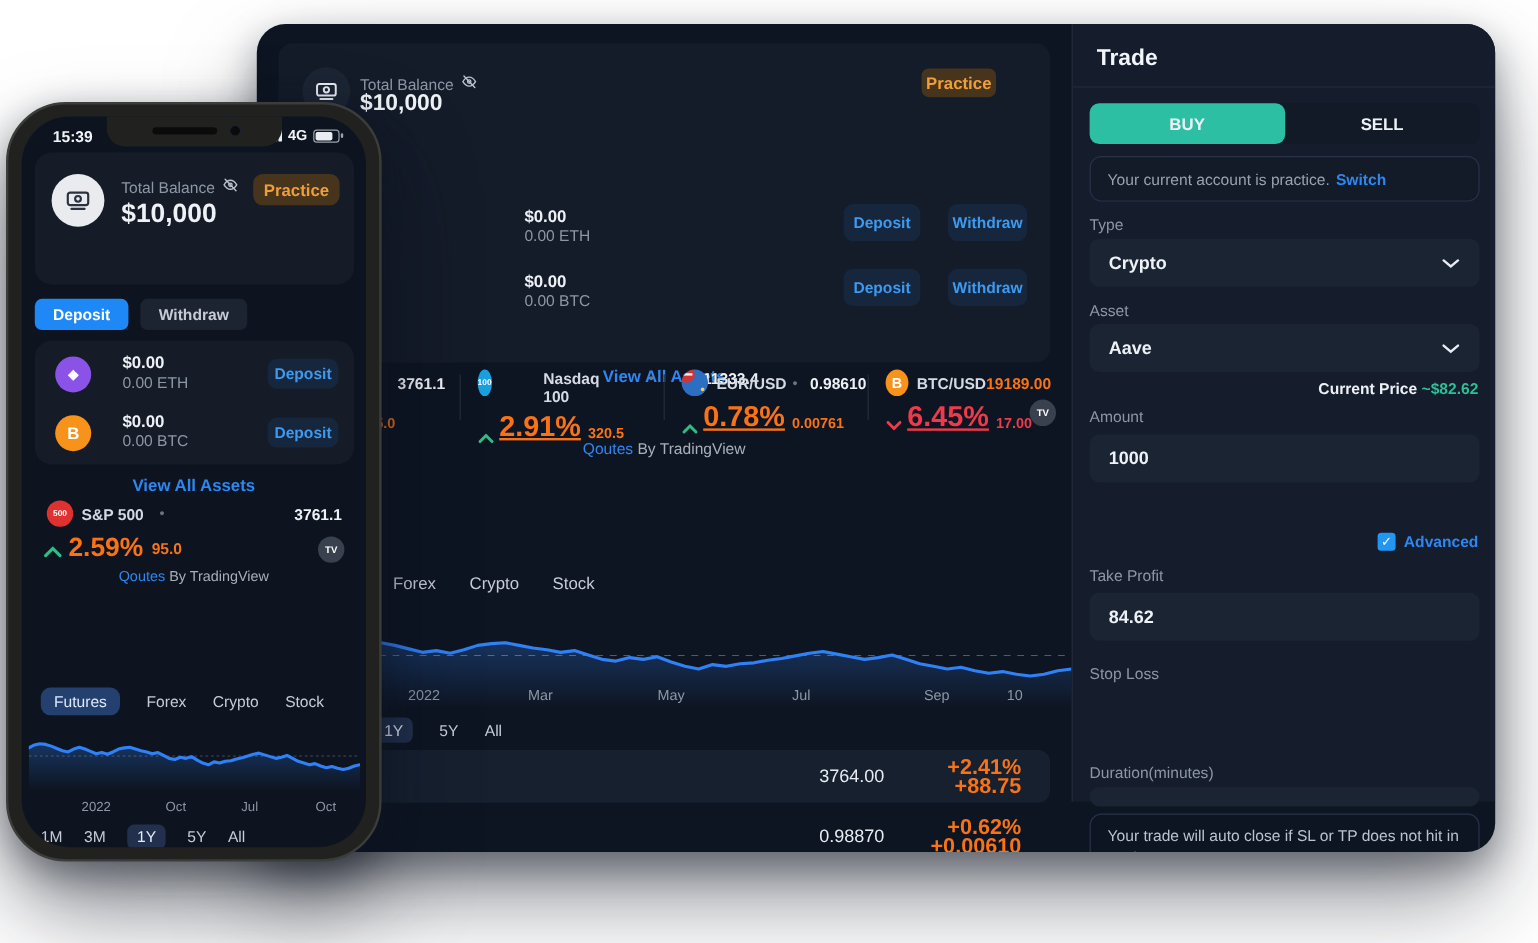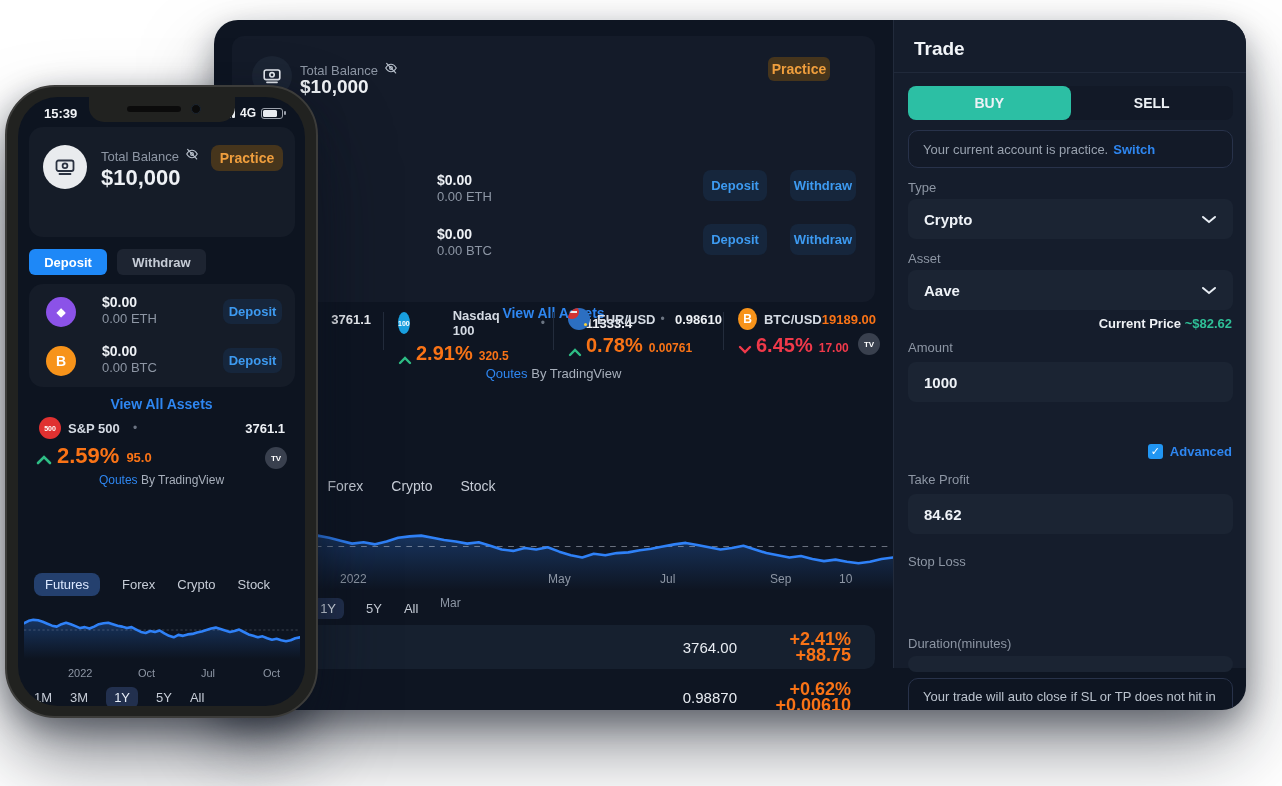--- a/index.html
+++ b/index.html
@@ -22,21 +22,21 @@
   .icon-circle { border-radius:50%; display:flex; align-items:center; justify-content:center; }
   .badge { background:#46351C; color:#EF9E3D; font-weight:bold; font-size:14px;
            border-radius:6px; display:flex; align-items:center; justify-content:center; }
 
   .ghost-btn { background:#16263C; color:#3D9AF0; font-weight:bold; font-size:13px;
                border-radius:8px; display:flex; align-items:center; justify-content:center; cursor:pointer; }
 
   .ticker-name { font-size:13px; color:#D4DAE3; font-weight:bold; }
   .ticker-dot { font-size:12px; color:#6B7482; margin:0 5px; }
   .ticker-price { font-size:13px; font-weight:bold; }
-  .ticker-pct { font-size:20px; font-weight:bold; margin:0 6px 0 4px; }
+  .ticker-pct { font-size:24px; font-weight:bold; margin:0 6px 0 4px;text-decoration:underline; }
   .ticker-delta { font-size:12px; font-weight:bold; padding-bottom:2px; }
   .tick-divider { width:1px; height:38px; background:#232C3C; }
 
   .chip { font-size:14px; color:#C6CCD6; }
   .chip.active { background:#24406E; color:#DCE8FF; border-radius:8px; padding:4px 11px; }
   .range { font-size:13px; color:#C6CCD6; }
   .range.active { background:#22304E; color:#E6EDF7; border-radius:6px; padding:3px 8px; }
   .xlabel { font-size:12px; color:#8D96A4; }
 
   .trow { position:absolute; left:18px; width:643px; height:44px; border-radius:10px; }
@@ -146,21 +146,21 @@
             <svg width="14" height="9">
                 <polyline points="2,7 7,2 12,7" stroke="#2EBD85" stroke-width="2.4" fill="none" stroke-linecap="round"></polyline>
               </svg>
             <span class="ticker-pct green">2.59%</span>
             <span class="ticker-delta green">95.0</span>
           </div>
         </div>
         <div class="tick-divider abs" style="left:169px; top:292px;"></div>
 
         <div class="abs" style="left:178px; top:288px; width:164px;">
-          <div style="display:flex; align-items:center; padding:0 6px;gap:36px;">
+          <div style="display:flex; padding:0 6px;gap:36px;">
             <div class="icon-circle" style="width:22px; height:22px; background:#19A0E0; color:#fff; font-size:7px; font-weight:bold;">100</div>
             <span class="ticker-name" style="margin-left:7px;">Nasdaq 100</span>
             <span class="ticker-dot">•</span>
             <span class="ticker-price white" style="margin-left:auto;">11333.4</span>
           </div>
           <div style="display:flex; align-items:flex-end; padding:4px 6px 0;">
             <svg width="14" height="9">
                 <polyline points="2,7 7,2 12,7" stroke="#2EBD85" stroke-width="2.4" fill="none" stroke-linecap="round"></polyline>
               </svg>
             <span class="ticker-pct green">2.91%</span>
@@ -226,21 +226,21 @@
             <stop offset="0" stop-color="#2F81F7" stop-opacity="0.30"></stop>
             <stop offset="1" stop-color="#2F81F7" stop-opacity="0"></stop>
           </linearGradient>
         </defs>
       <path d="M0.0 54.2 L 10.2 47.7 L 20.3 45.1 L 30.5 46.4 L 40.7 50.3 L 50.8 55.5 L 61.0 60.7 L 71.2 63.3 L 81.4 56.8 L 91.5 52.9 L 101.7 56.8 L 111.9 62.0 L 122.0 67.2 L 132.2 64.6 L 142.4 68.5 L 152.5 63.3 L 162.7 56.8 L 172.9 54.2 L 183.1 52.9 L 193.2 56.8 L 203.4 60.7 L 213.6 63.3 L 223.7 67.2 L 233.9 64.6 L 244.1 71.1 L 254.2 77.6 L 264.4 80.2 L 274.6 75.0 L 284.7 77.6 L 294.9 73.7 L 305.1 81.5 L 315.3 88.0 L 325.4 91.9 L 335.6 85.4 L 345.8 88.0 L 355.9 84.1 L 366.1 82.8 L 376.3 78.9 L 386.4 76.3 L 396.6 72.4 L 406.8 68.5 L 416.9 65.9 L 427.1 69.8 L 437.3 73.7 L 447.5 77.6 L 457.6 75.0 L 467.8 71.1 L 478.0 77.6 L 488.1 84.1 L 498.3 88.0 L 508.5 91.9 L 518.6 89.3 L 528.8 94.5 L 539.0 98.4 L 549.2 95.8 L 559.3 99.7 L 569.5 102.3 L 579.7 99.7 L 589.8 94.5 L 600.0 91.9 L 600 150 L 0 150 Z" fill="url(#gradD)"></path>
           <line x1="0" x2="600" y1="72.4" y2="72.4" stroke="#C9D1DE" stroke-width="0.8" stroke-dasharray="5 5" opacity="0.75"></line>
           <polyline points="0.0,54.2 10.2,47.7 20.3,45.1 30.5,46.4 40.7,50.3 50.8,55.5 61.0,60.7 71.2,63.3 81.4,56.8 91.5,52.9 101.7,56.8 111.9,62.0 122.0,67.2 132.2,64.6 142.4,68.5 152.5,63.3 162.7,56.8 172.9,54.2 183.1,52.9 193.2,56.8 203.4,60.7 213.6,63.3 223.7,67.2 233.9,64.6 244.1,71.1 254.2,77.6 264.4,80.2 274.6,75.0 284.7,77.6 294.9,73.7 305.1,81.5 315.3,88.0 325.4,91.9 335.6,85.4 345.8,88.0 355.9,84.1 366.1,82.8 376.3,78.9 386.4,76.3 396.6,72.4 406.8,68.5 416.9,65.9 427.1,69.8 437.3,73.7 447.5,77.6 457.6,75.0 467.8,71.1 478.0,77.6 488.1,84.1 498.3,88.0 508.5,91.9 518.6,89.3 528.8,94.5 539.0,98.4 549.2,95.8 559.3,99.7 569.5,102.3 579.7,99.7 589.8,94.5 600.0,91.9" fill="none" stroke="#2F81F7" stroke-width="2.6" stroke-linejoin="round" stroke-linecap="round" vector-effect="non-scaling-stroke"></polyline>
         </svg>
       <div>
         <span class="xlabel abs" style="left:126px; top:552px;">2022</span>
-        <span class="xlabel abs" style="left:226px; top:576px;">Mar</span>
+        <span class="xlabel abs" style="left:226px; top:552px;">Mar</span>
         <span class="xlabel abs" style="left:334px; top:552px;">May</span>
         <span class="xlabel abs" style="left:446px; top:552px;">Jul</span>
         <span class="xlabel abs" style="left:556px; top:552px;">Sep</span>
         <span class="xlabel abs" style="left:625px; top:552px;">10</span>
       </div>
 
       <div class="abs" style="left:18px; top:578px; display:flex; align-items:center; gap:22px;">
         <span class="range">1M</span>
         <span class="range">3M</span>
         <span class="range active">1Y</span>

